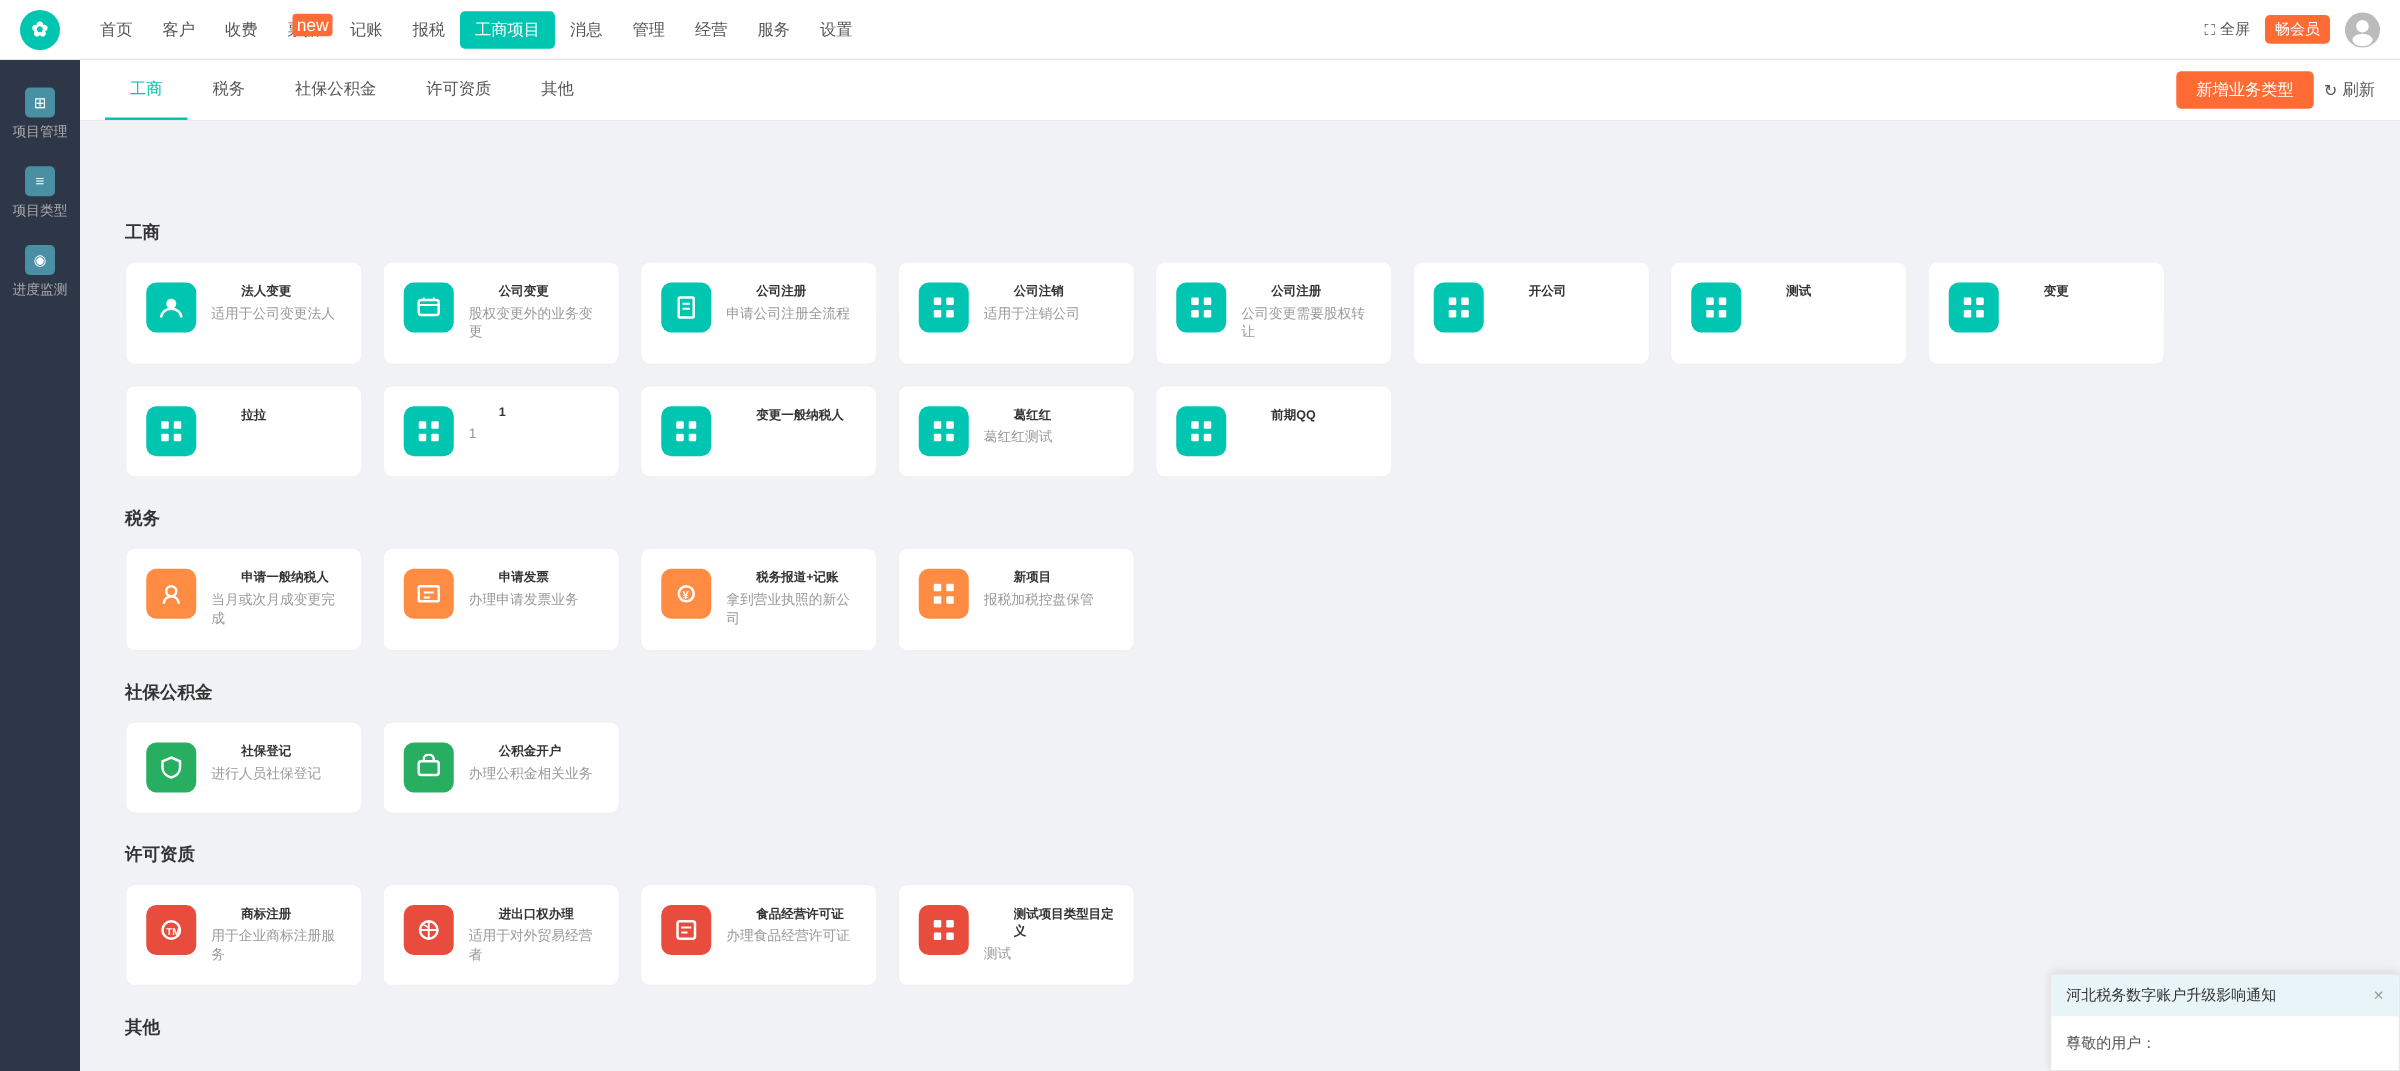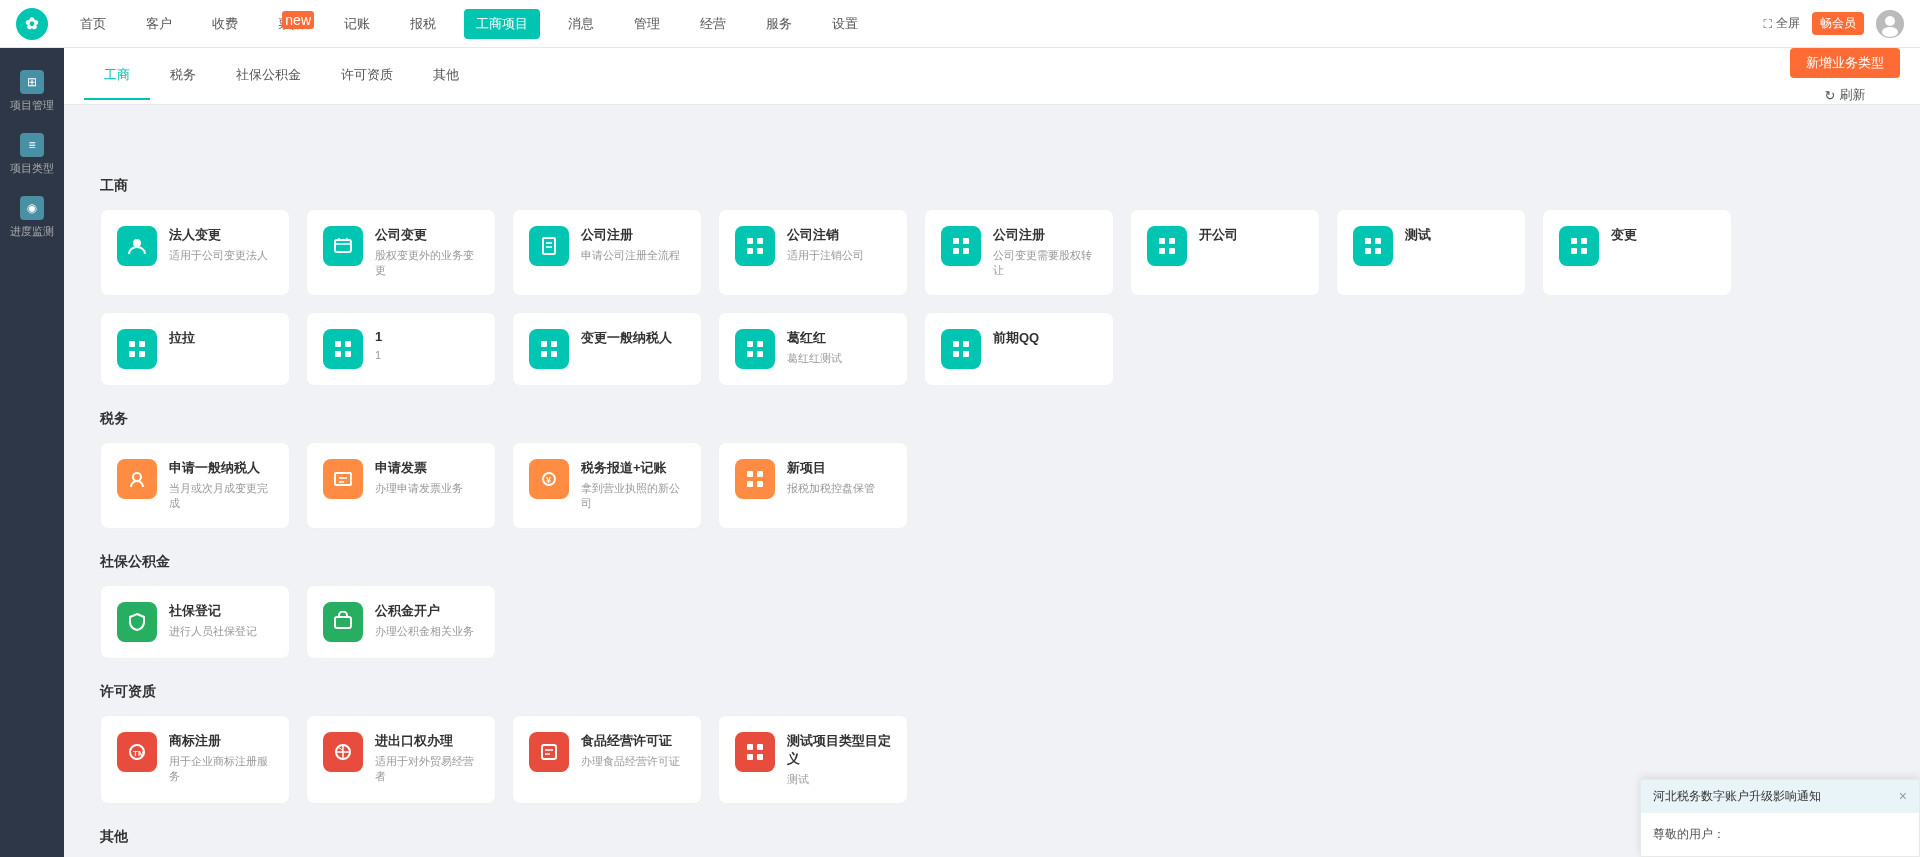--- a/index.html
+++ b/index.html
@@ -19,21 +19,21 @@
     }
     .logo {
       width: 32px; height: 32px;
       background: #00c5b0;
       border-radius: 50%;
       display: flex; align-items: center; justify-content: center;
       color: white; font-size: 16px; font-weight: bold;
       margin-right: 20px;
     }
     .nav-items {
-      display: flex; align-items: center; gap: 16px; flex: 1;
+      display: flex; align-items: center; gap: 0; flex: 1;
     }
     .nav-item {
       padding: 6px 12px;
       cursor: pointer;
       border-radius: 4px;
       color: #555;
       font-size: 13px;
       position: relative;
     }
     .nav-item.active {
@@ -137,21 +137,21 @@
       cursor: pointer;
       color: #555;
       font-size: 13px;
       border-bottom: 2px solid transparent;
     }
     .tab.active {
       color: #00c5b0;
       border-bottom: 2px solid #00c5b0;
     }
     .header-buttons {
-      display: flex; align-items: center; gap: 8px; flex-direction: column;
+      display: flex; align-items: center; gap: 8px;
     }
     .btn-new {
       background: #ff6b35;
       color: white;
       padding: 6px 16px;
       border-radius: 4px;
       cursor: pointer;
       font-size: 13px;
       border: none;
     }
@@ -203,24 +203,25 @@
       flex-shrink: 0;
       font-size: 18px;
     }
     .card-icon.teal { background: #00c5b0; }
     .card-icon.orange { background: #ff8c42; }
     .card-icon.red { background: #e74c3c; }
     .card-icon.green { background: #27ae60; }
 
     .card-text { flex: 1; }
     .card-name {
-      font-size: 13px;
+      font-size: 10px;
       font-weight: 600;
       color: #333;
       margin-bottom: 4px;
+      margin-left: 24px;
     }
     .card-desc {
       font-size: 11px;
       color: #999;
       line-height: 1.4;
     }
 
     
     .chat-popup {
       position: fixed;

